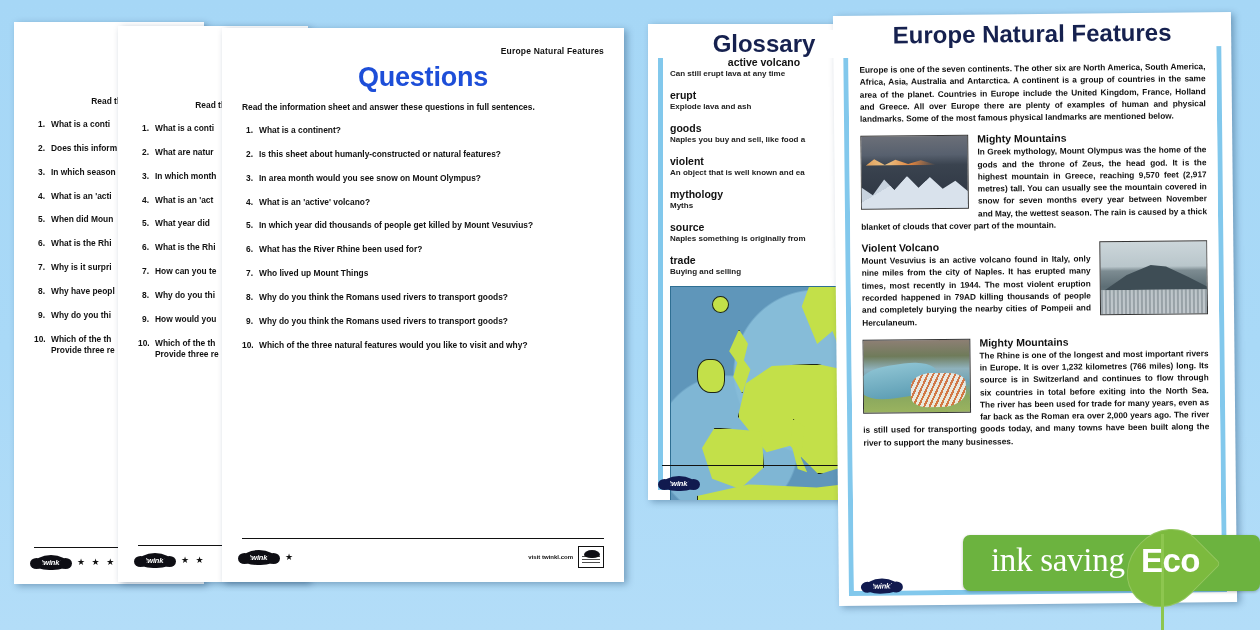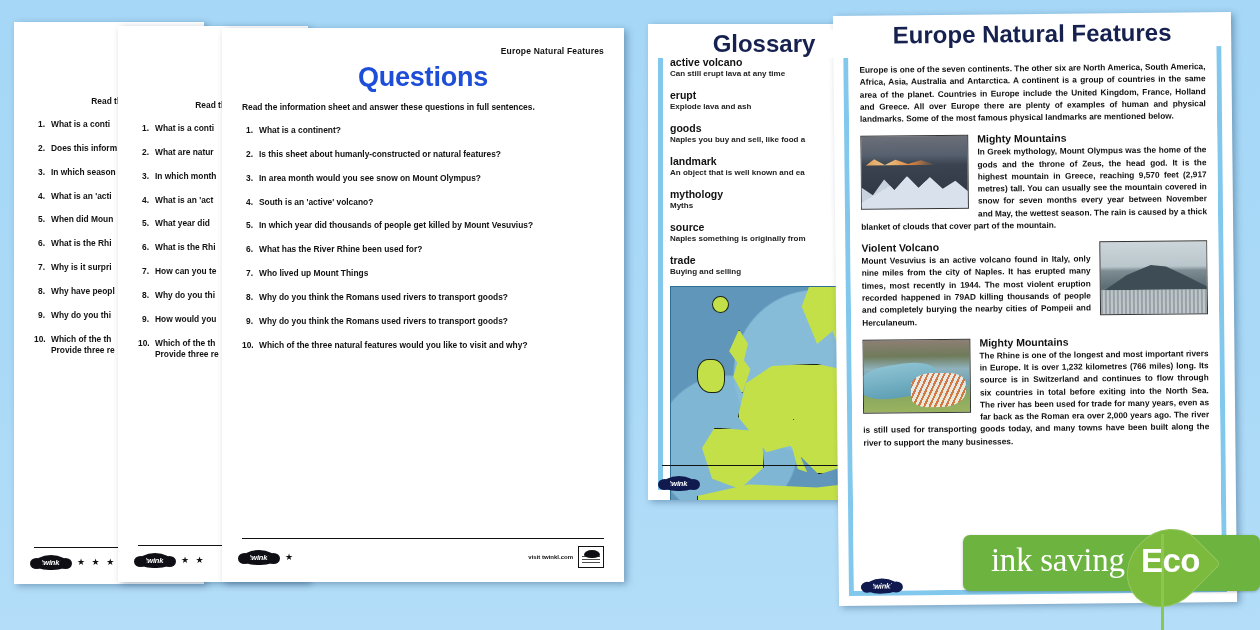--- a/index.html
+++ b/index.html
@@ -146,21 +146,21 @@
   .b-body { position: absolute; inset: 0; padding: 16px 14px 10px 14px; overflow: hidden; }
 
   
   .gloss-term {
     font-size: 10.5px;
     font-weight: bold;
     color: #111;
     margin-top: 11px;
     white-space: nowrap;
   }
-  .gloss-term:first-child { margin-top: 0; }
+  .gloss-term:first-child { margin-top: 0; text-align: center; }
   .gloss-def {
     font-size: 8px;
     font-weight: bold;
     color: #222;
     margin-top: 1px;
     white-space: nowrap;
   }
 
   
   .e-para {
@@ -456,21 +456,21 @@
         <li>
           <span class="q-num">2.</span>
           <span class="q-txt">Is this sheet about humanly-constructed or natural features?</span>
         </li>
         <li>
           <span class="q-num">3.</span>
           <span class="q-txt">In area month would you see snow on Mount Olympus?</span>
         </li>
         <li>
           <span class="q-num">4.</span>
-          <span class="q-txt">South is an 'active' volcano?</span>
+          <span class="q-txt">What is an 'active' volcano?</span>
         </li>
         <li>
           <span class="q-num">5.</span>
           <span class="q-txt">In which year did thousands of people get killed by Mount Vesuvius?</span>
         </li>
         <li>
           <span class="q-num">6.</span>
           <span class="q-txt">What has the River Rhine been used for?</span>
         </li>
         <li>
@@ -512,21 +512,21 @@
       <div class="b-inner2"></div>
     </div>
     <div class="b-body" style="padding:32px 22px 10px 22px;">
       <div id="gloss-list">
           <div class="gloss-term">active volcano</div>
           <div class="gloss-def">Can still erupt lava at any time</div>
           <div class="gloss-term">erupt</div>
           <div class="gloss-def">Explode lava and ash</div>
           <div class="gloss-term">goods</div>
           <div class="gloss-def">Naples you buy and sell, like food a</div>
-          <div class="gloss-term">landmark</div>
+          <div class="gloss-term">violent</div>
           <div class="gloss-def">An object that is well known and ea</div>
           <div class="gloss-term">mythology</div>
           <div class="gloss-def">Myths</div>
           <div class="gloss-term">source</div>
           <div class="gloss-def">Naples something is originally from</div>
           <div class="gloss-term">trade</div>
           <div class="gloss-def">Buying and selling</div>
         </div>
       <div class="map-pic">
         <div class="map-sea2"></div>

